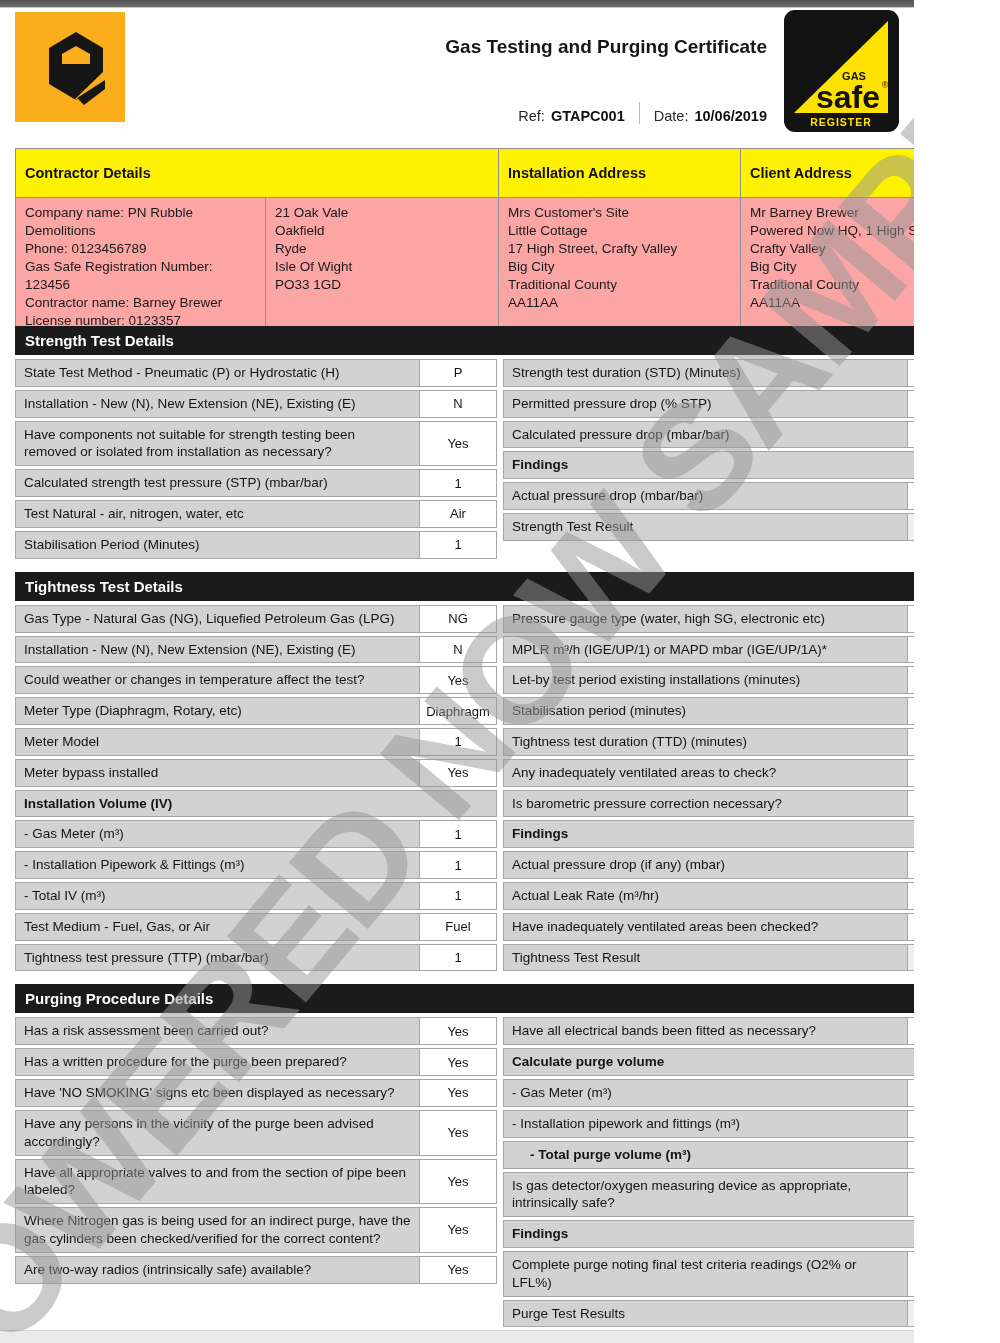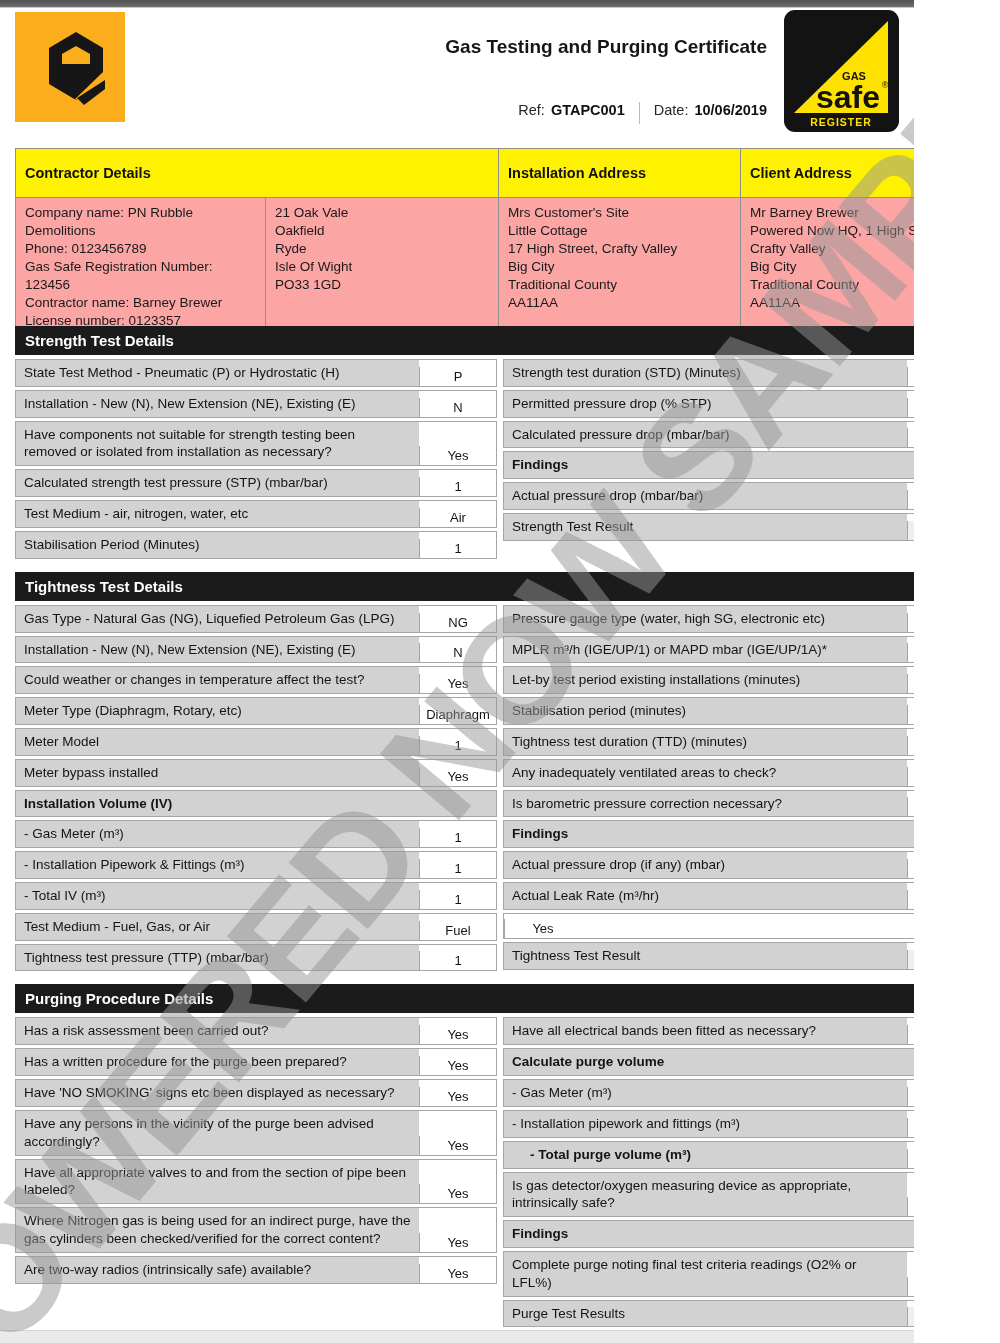--- a/index.html
+++ b/index.html
@@ -13,40 +13,40 @@
   .bottom-bar { position:absolute; bottom:0; left:0; right:0; height:13px;
     background:#eaeaea; border-top:1px solid #d5d5d5; }
 
   
   .doc-header { position:absolute; top:10px; left:15px; right:15px; height:124px; }
   .pn-logo { position:absolute; left:0; top:2px; width:110px; height:110px; }
   .gs-badge { position:absolute; right:0; top:0; width:115px; height:122px; }
   .doc-title { position:absolute; right:132px; top:26px; font-size:19px; font-weight:bold;
     white-space:nowrap; color:#161616; }
   .ref-line { position:absolute; right:132px; top:92px; font-size:14.5px;
-    display:flex; align-items:flex-start; white-space:nowrap; color:#262626; }
+    display:flex; align-items:flex-end; white-space:nowrap; color:#262626; }
   .ref-line b { font-weight:bold; margin-left:6px; color:#111; }
   .ref-divider { width:1px; height:22px; background:#b9b9b9; margin:0 14px; }
 
   
   .party-table { position:absolute; top:148px; left:15px; width:970px;
     border-collapse:collapse; table-layout:fixed; }
   .party-table th { background:#fff200; border:1px solid #8f8f8f; text-align:left;
     padding:16px 9px; font-size:14.5px; font-weight:bold; color:#111; }
   .party-table td { border:1px solid #8f8f8f; vertical-align:top; padding:6px 9px 10px 9px;
     font-size:13.5px; line-height:1.33; white-space:pre-line; background:#fca5a5; }
 
   
   .content { position:absolute; top:326px; left:15px; width:970px; }
   .test-section { margin-bottom:13px; }
   .section-header { background:#1b1b1b; color:#ffffff; font-weight:bold; font-size:15px;
     padding:6px 10px; margin-bottom:4px; }
   .section-cols { display:flex; gap:6px; }
   .col { flex:1; display:flex; flex-direction:column; gap:3px; }
-  .row { display:flex; border:1px solid #a6a6a6; min-height:26px;align-items:flex-end; }
+  .row { display:flex; border:1px solid #a6a6a6; min-height:26px; }
   .row-label { flex:1; background:#d2d2d2; padding:4px 8px; font-size:13.5px;
     line-height:1.32; display:flex; align-items:center; color:#141414; }
   .row-label.bold { font-weight:bold;padding-left:26px; }
   .row.sub .row-label { font-weight:bold; }
   .row-value { width:77px; flex:0 0 77px; background:#ffffff; border-left:1px solid #a6a6a6;
     display:flex; align-items:center; justify-content:center; font-size:13px;
     text-align:center; padding:2px; color:#141414; }
   .row-value.result { background:#efefef; }
 
   .footnote { margin-top:10px; background:#ededed; padding:6px 9px; font-size:13px;
@@ -149,21 +149,21 @@
               </div>
               <div class="row">
                 <div class="row-label">Have components not suitable for strength testing been removed or isolated from installation as necessary?</div>
                 <div class="row-value">Yes</div>
               </div>
               <div class="row">
                 <div class="row-label">Calculated strength test pressure (STP) (mbar/bar)</div>
                 <div class="row-value">1</div>
               </div>
               <div class="row">
-                <div class="row-label">Test Medium - air, nitrogen, water, etc</div>
+                <div class="row-label">Test Natural - air, nitrogen, water, etc</div>
                 <div class="row-value">Air</div>
               </div>
               <div class="row">
                 <div class="row-label">Stabilisation Period (Minutes)</div>
                 <div class="row-value">1</div>
               </div>
             </div>
             <div class="col">
               <div class="row">
                 <div class="row-label">Strength test duration (STD) (Minutes)</div>
@@ -277,20 +277,21 @@
               </div>
               <div class="row">
                 <div class="row-label">Actual pressure drop (if any) (mbar)</div>
                 <div class="row-value">N/A</div>
               </div>
               <div class="row">
                 <div class="row-label">Actual Leak Rate (m³/hr)</div>
                 <div class="row-value">1</div>
               </div>
               <div class="row">
+                <div class="row-label">Have inadequately ventilated areas been checked?</div>
                 <div class="row-value">Yes</div>
               </div>
               <div class="row">
                 <div class="row-label">Tightness Test Result</div>
                 <div class="row-value result">Pass</div>
               </div>
             </div>
           </div>
         </section>
         <section class="test-section">

